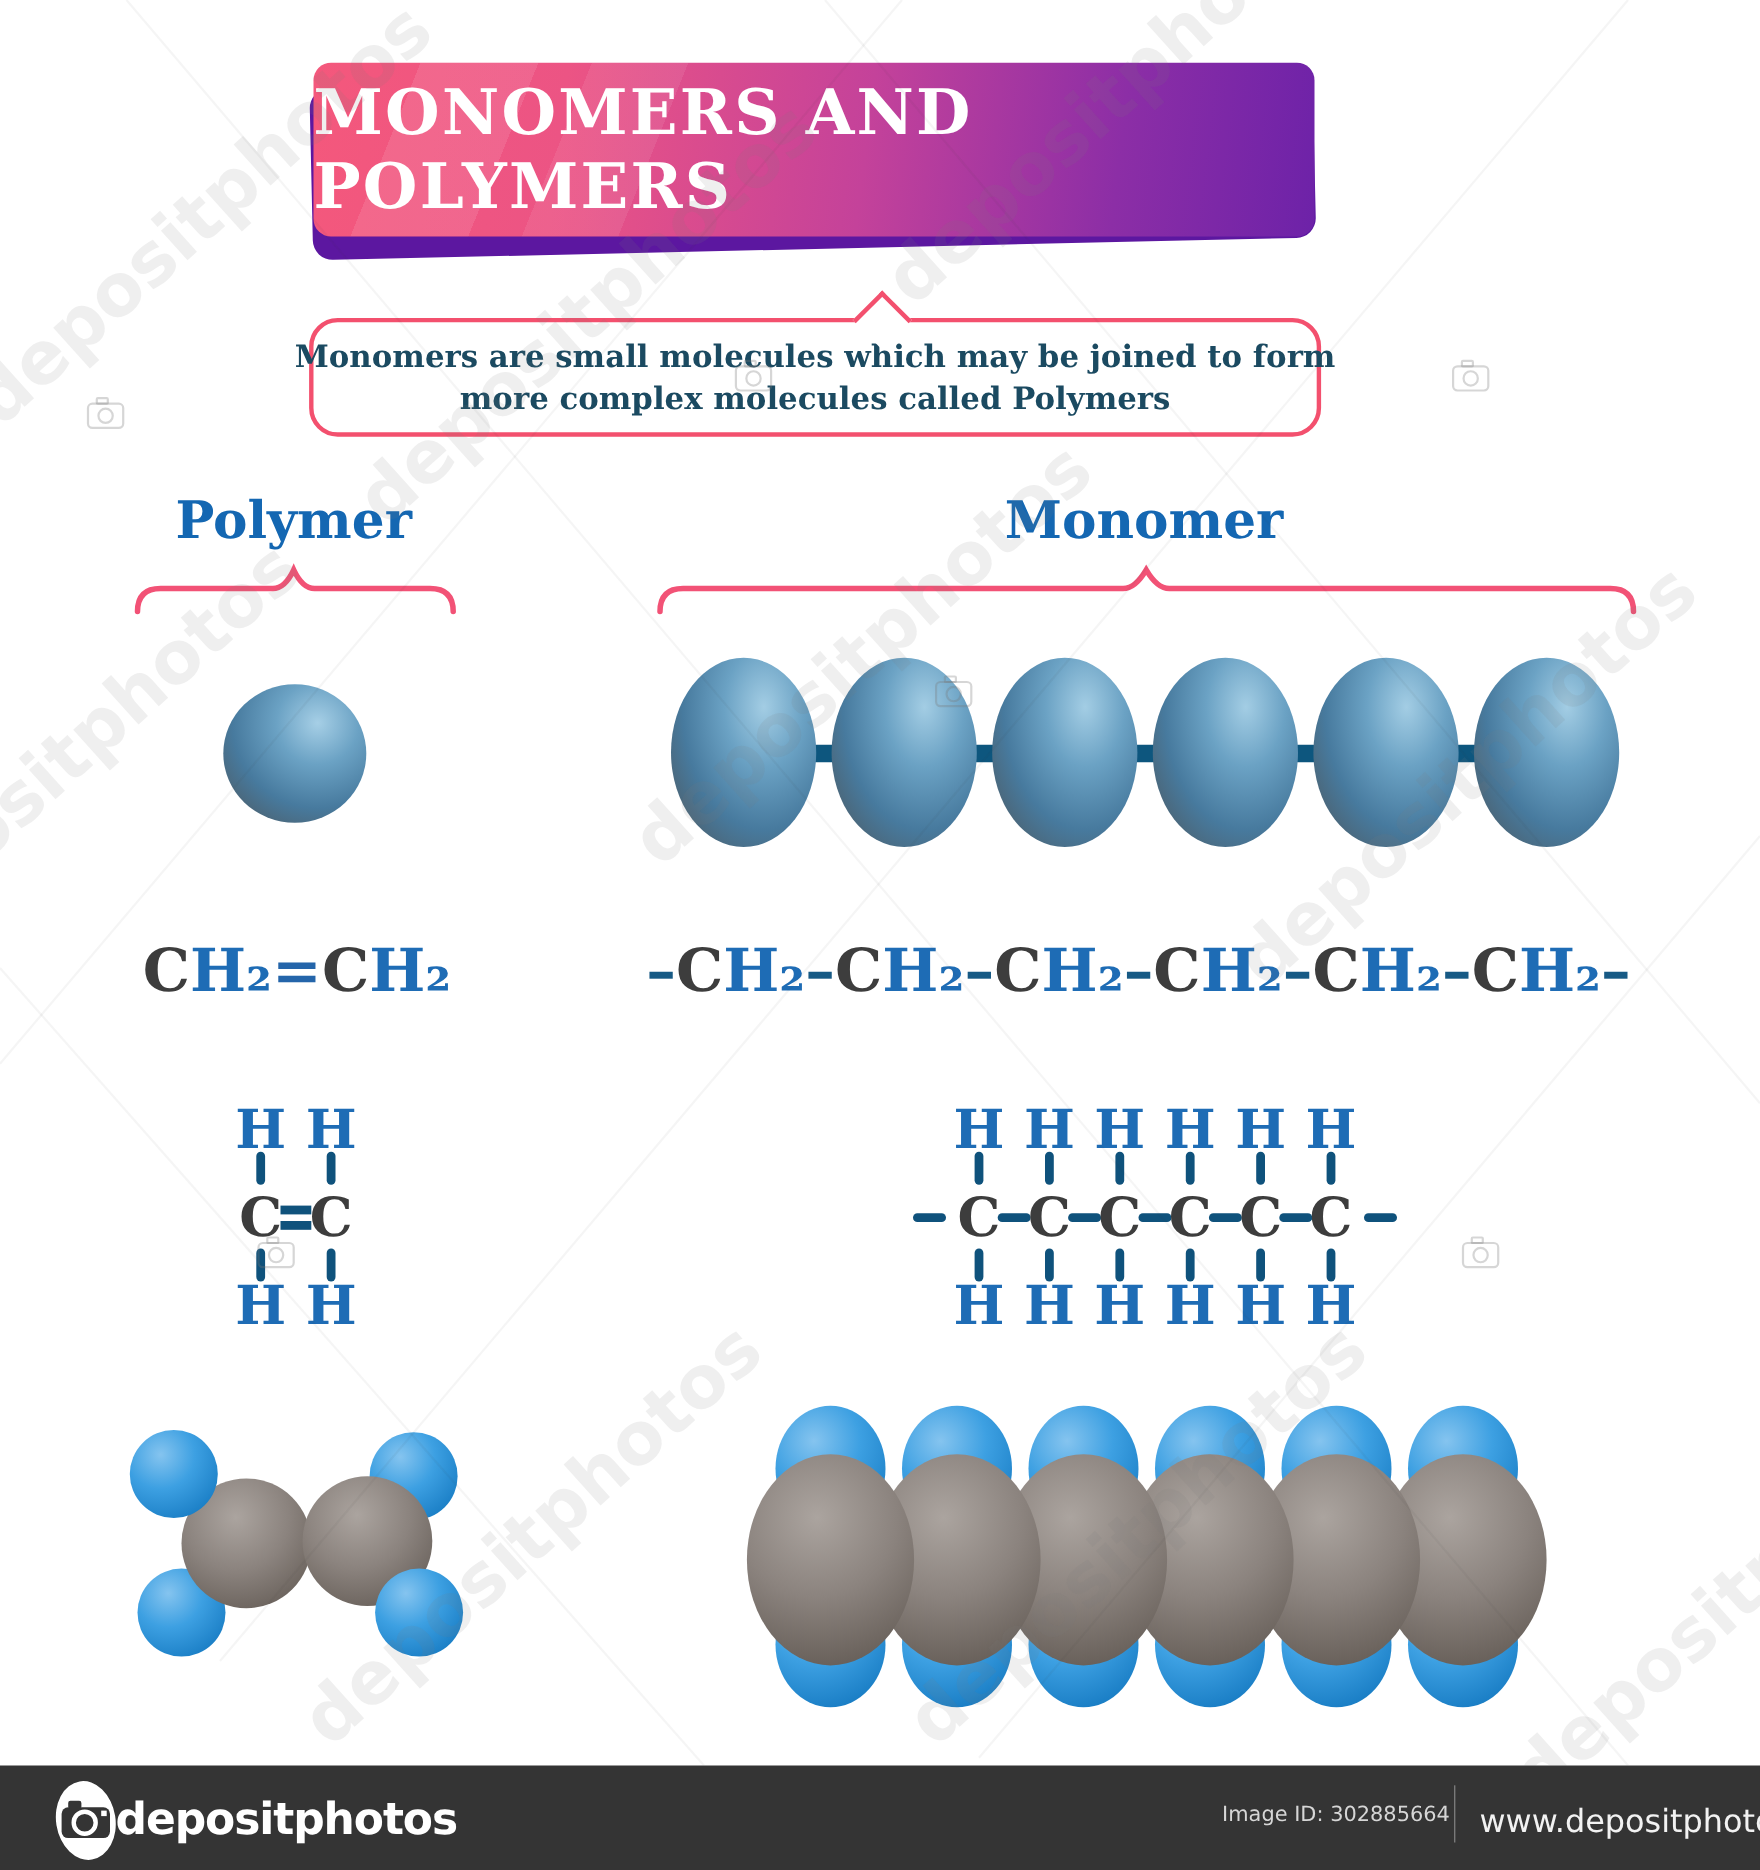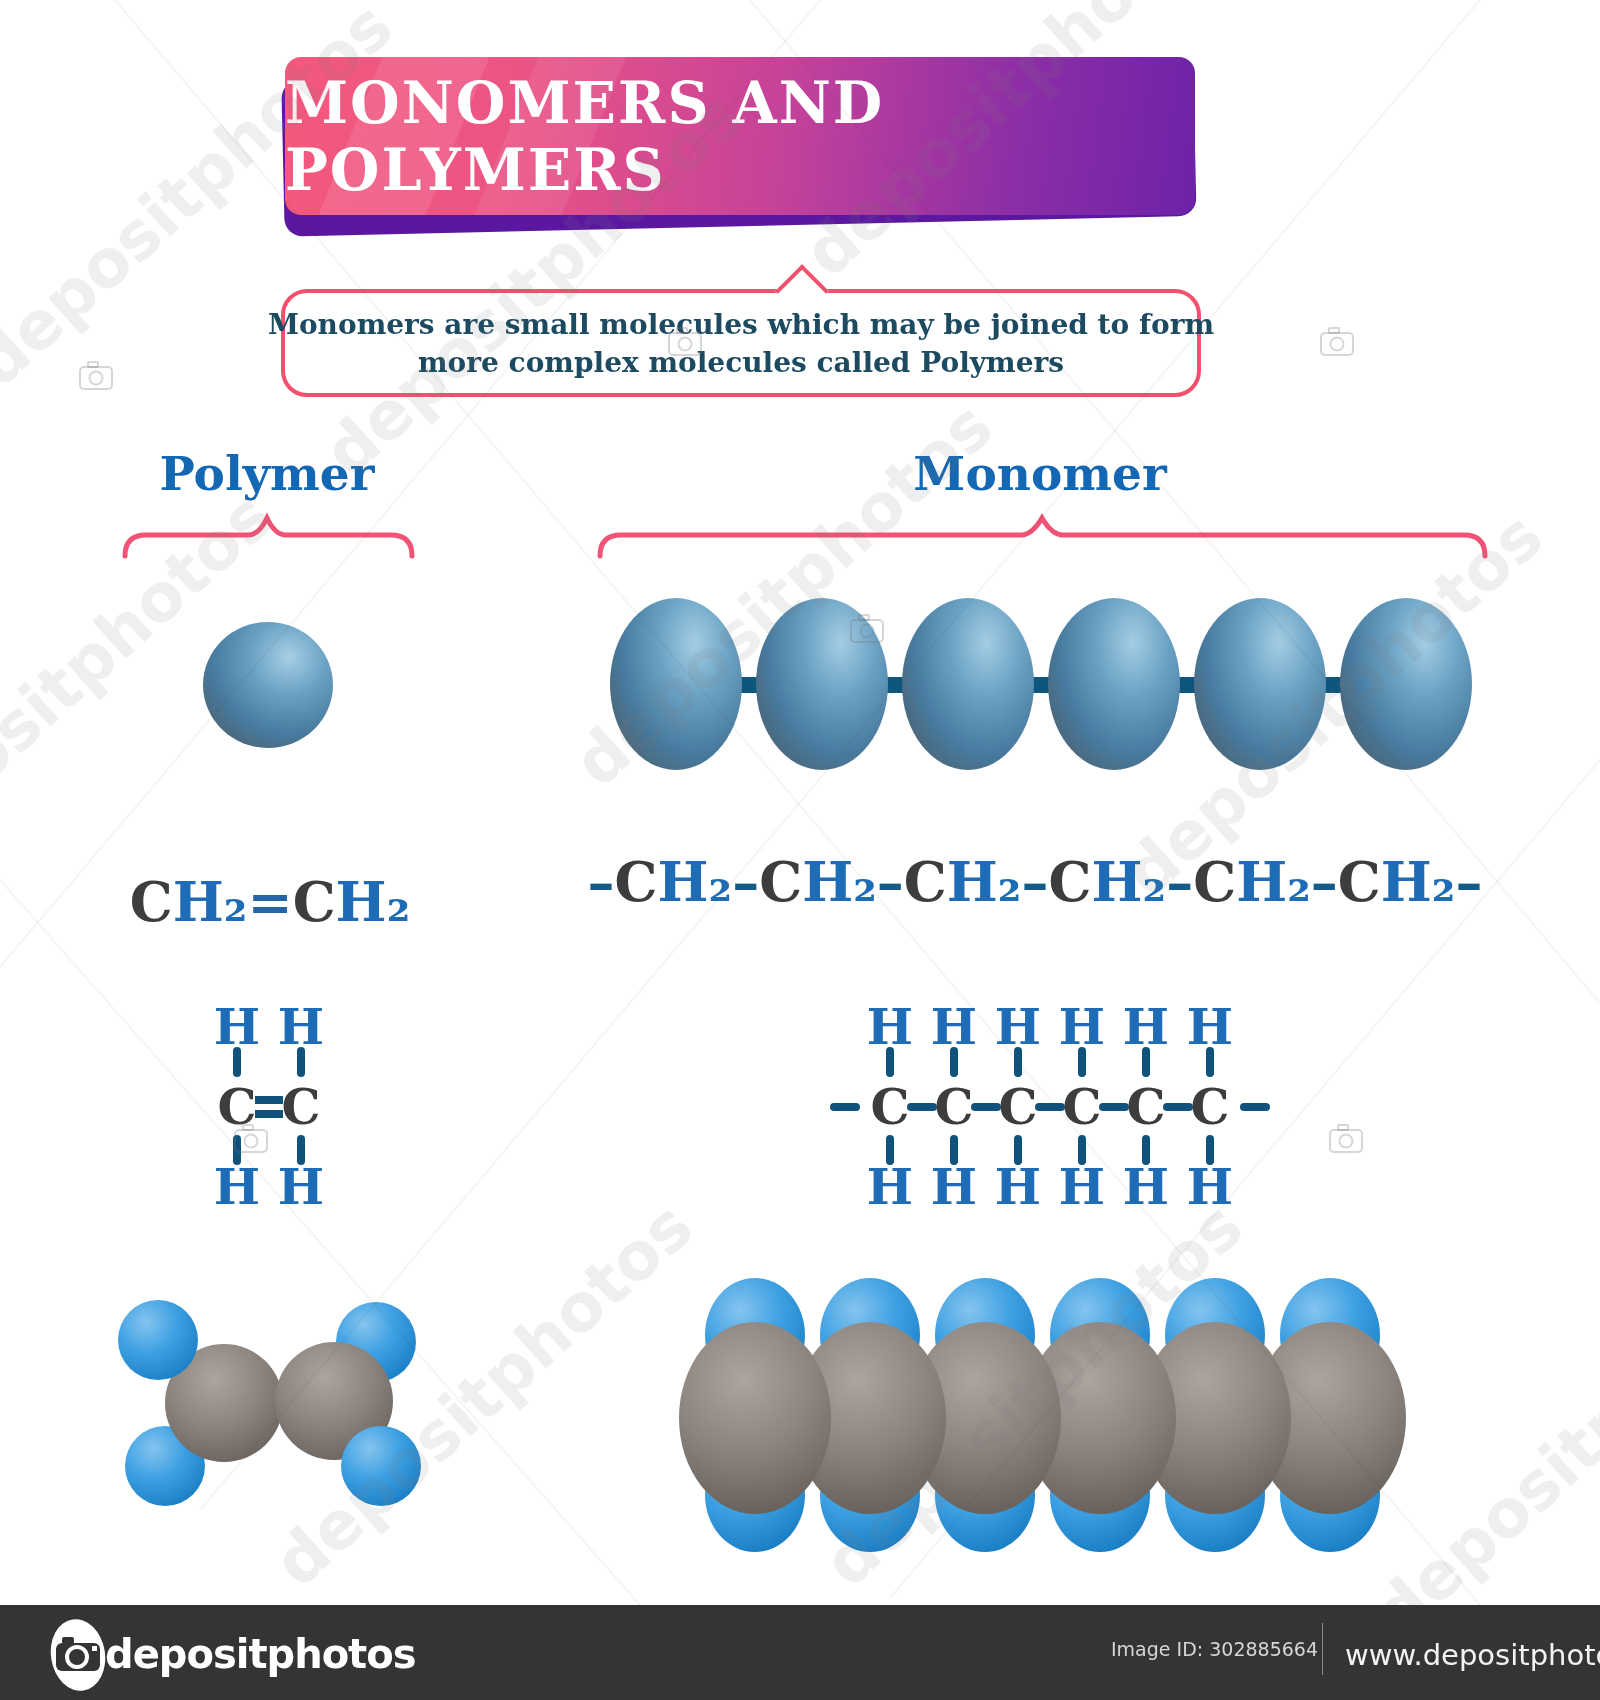--- a/index.html
+++ b/index.html
@@ -57,21 +57,21 @@
   }
   #polymer-chain{left:610px;top:598px;width:862px;height:174px;}
   .chain-sphere{
     position:absolute;top:0;width:132px;height:172px;border-radius:50%;z-index:2;
     background:radial-gradient(ellipse at 64% 26%,#a3cde4 0%,#6ba2c4 30%,#477a9e 62%,#4e585e 96%);
   }
   .chain-link{position:absolute;top:79px;width:46px;height:16px;background:#0d567e;border-radius:3px;z-index:1;}
 
   
   .formula{font-size:54px;font-weight:bold;white-space:nowrap;transform:translate(-50%,-50%);}
-  #monomer-formula{left:270px;top:882px;margin-top:20px;}
+  #monomer-formula{left:270px;top:882px;}
   #polymer-formula{left:1035px;top:882px;}
   .fC{color:#3d3d3d;} .fH{color:#1e6cb5;} .fEq{color:#2465aa;} .fBond{color:#175a85;}
 
   
   .structural{position:absolute;height:215px;}
   #monomer-structural{left:205px;top:1000px;}
   #polymer-structural{left:832px;top:1000px;}
   .sAtom{position:absolute;transform:translate(-50%,-50%);font-size:49px;font-weight:bold;white-space:nowrap;}
   .sH{color:#1e6cb5;} .sC{color:#3d3d3d;}
   .vbond{position:absolute;width:8px;height:30px;background:#0f527c;border-radius:4px;transform:translateX(-50%);}

